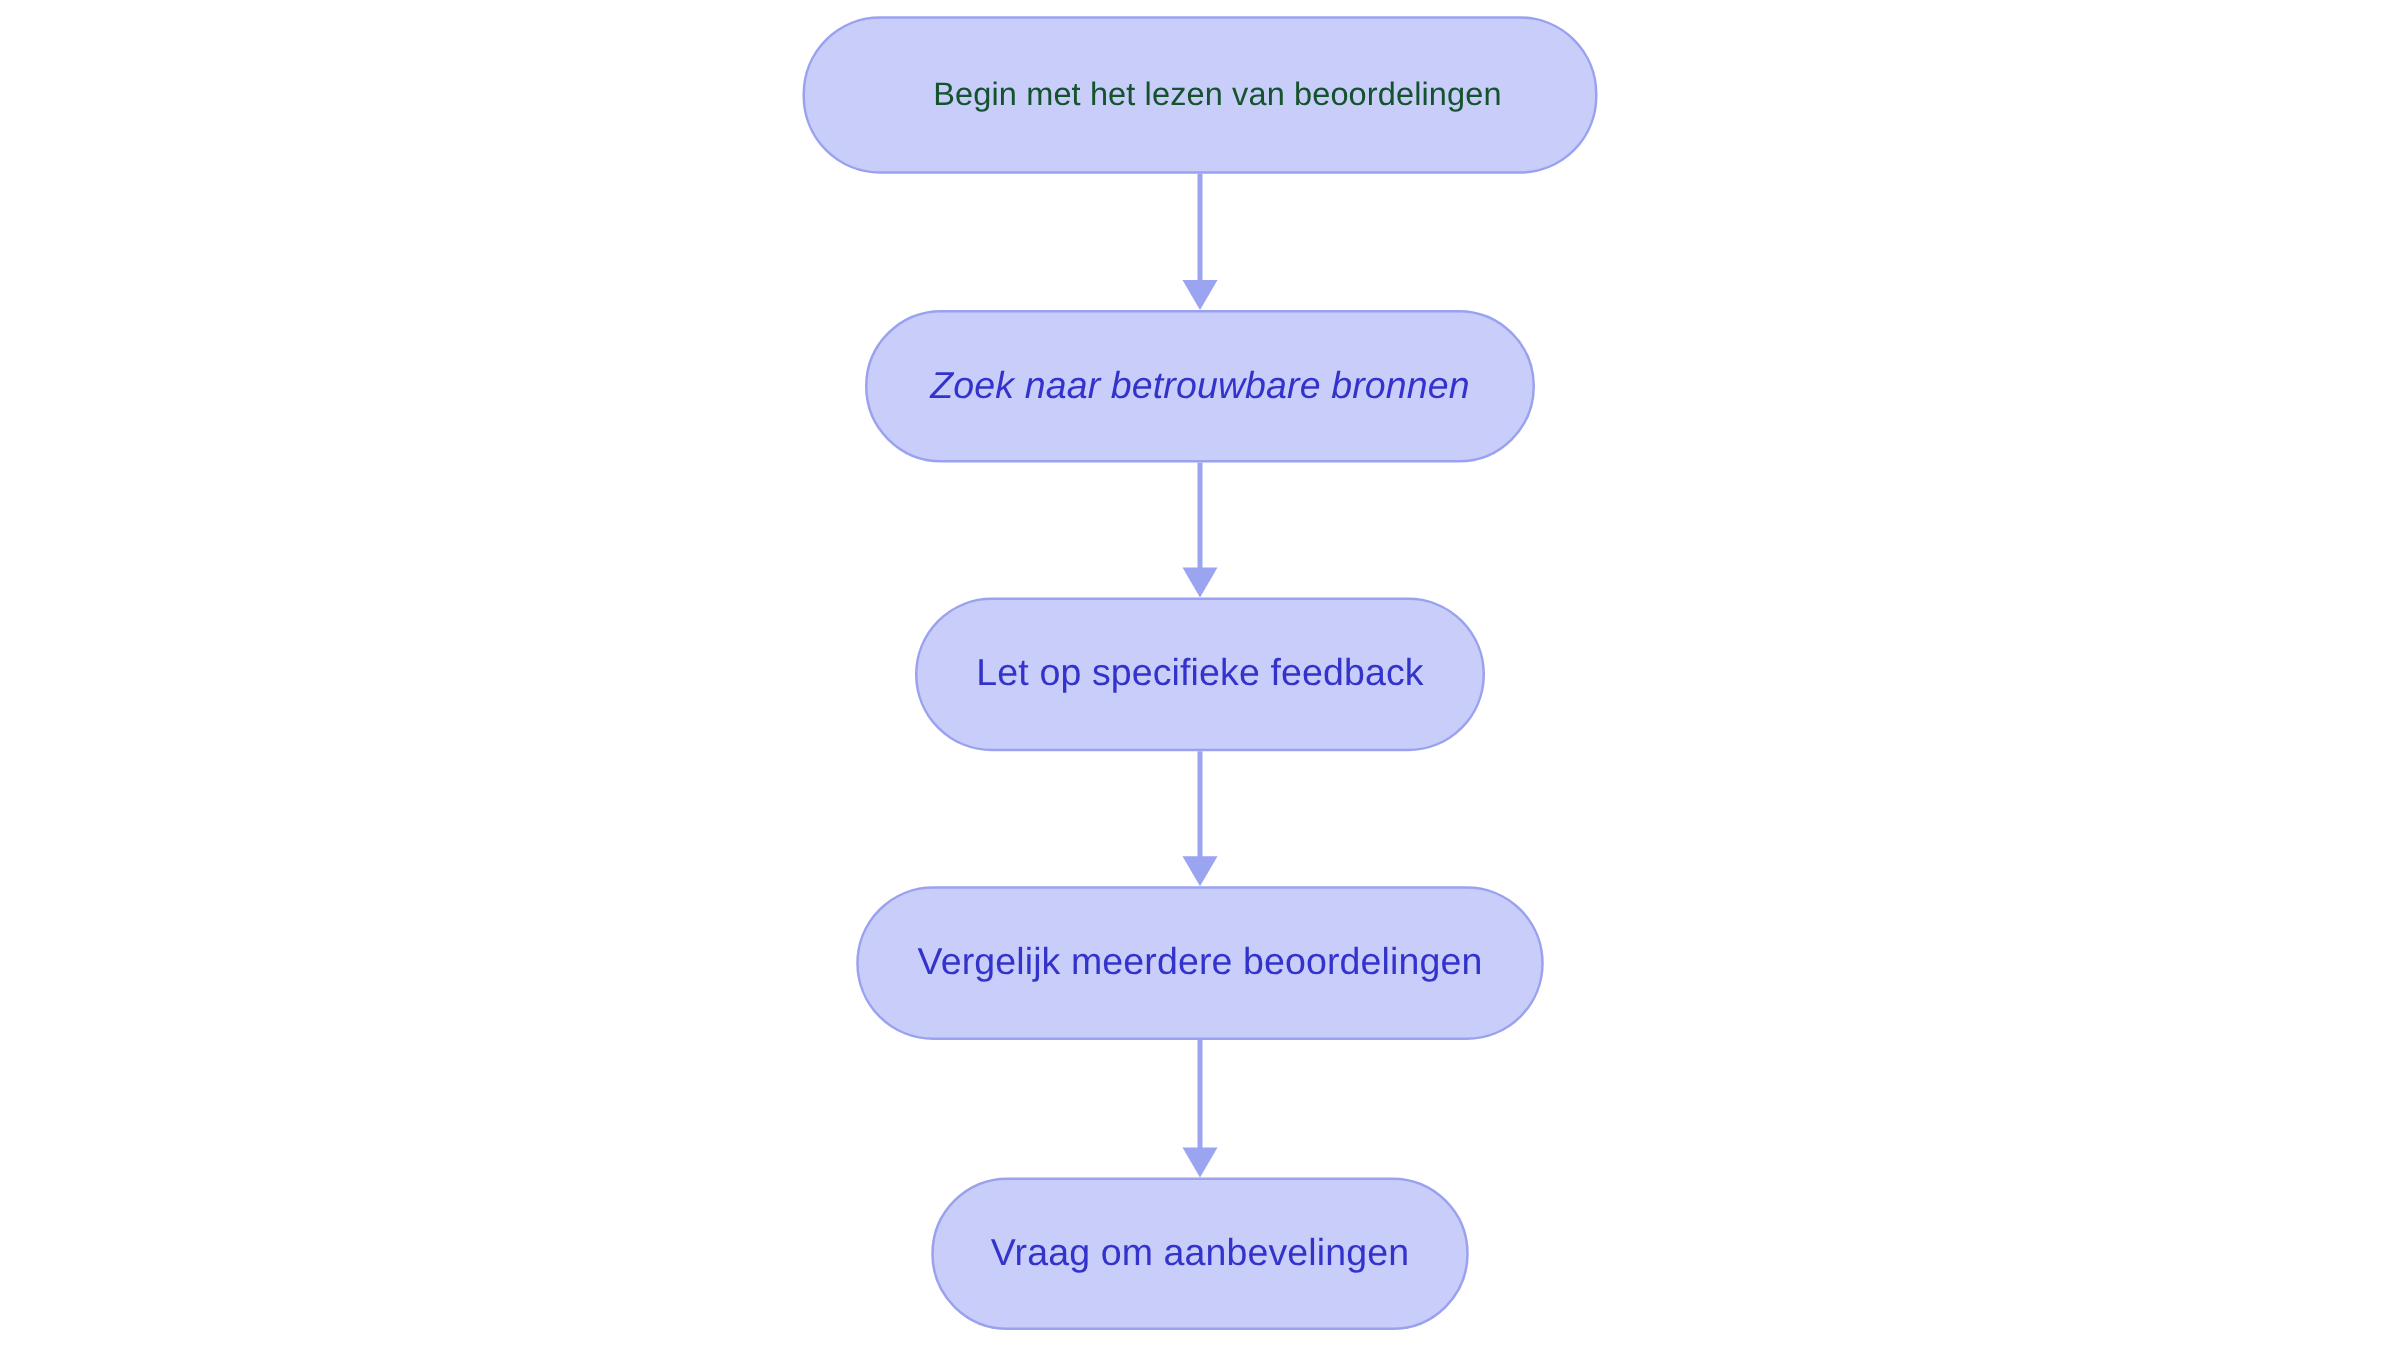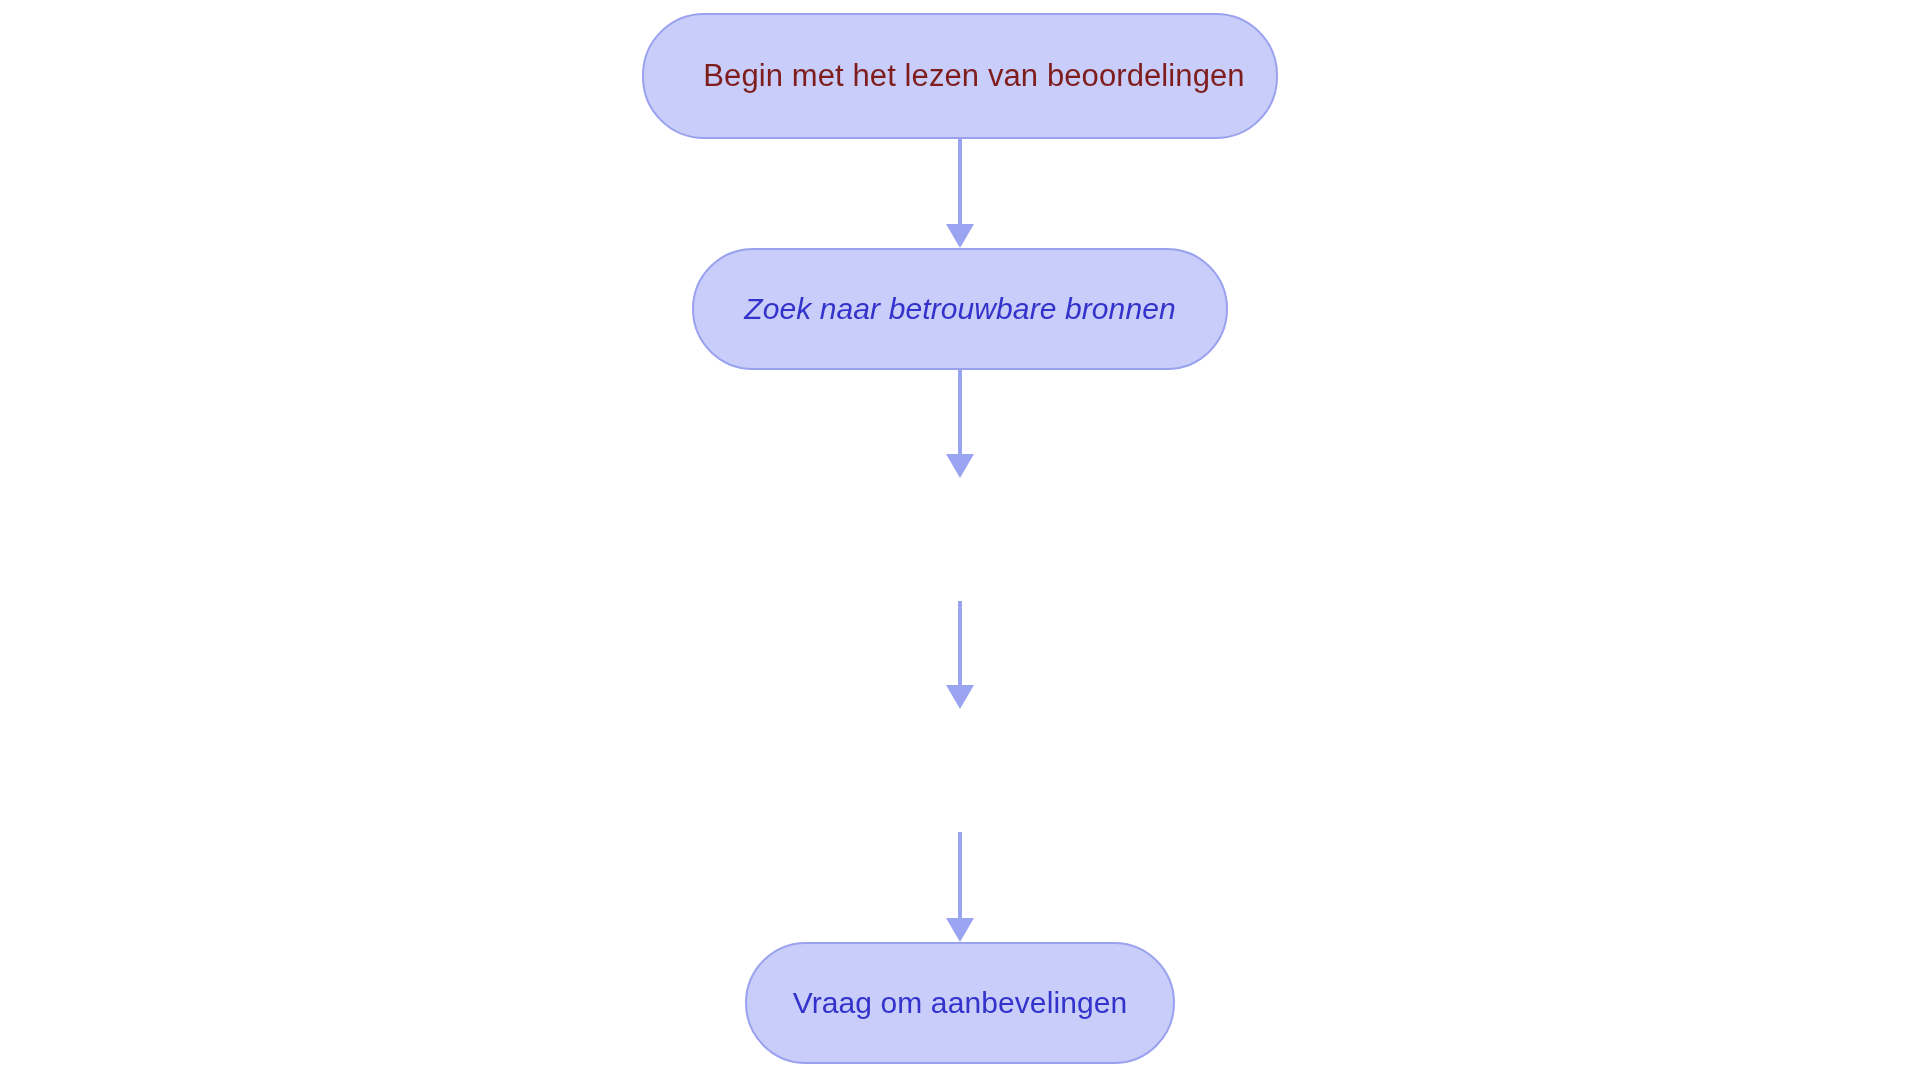--- a/index.html
+++ b/index.html
@@ -66,26 +66,32 @@
         <line x1="960" y1="370" x2="960" y2="456" stroke="#9aa4f0" stroke-width="4"></line>
         <polygon points="946,454 974,454 960,478" fill="#9aa4f0"></polygon>
         <line x1="960" y1="601" x2="960" y2="687" stroke="#9aa4f0" stroke-width="4"></line>
         <polygon points="946,685 974,685 960,709" fill="#9aa4f0"></polygon>
         <line x1="960" y1="832" x2="960" y2="920" stroke="#9aa4f0" stroke-width="4"></line>
         <polygon points="946,918 974,918 960,942" fill="#9aa4f0"></polygon>
       </g>
   </svg>
 
   <div class="node" style="left: 960px; top: 13px; width: 636px; height: 126px; background: rgb(200, 205, 249); border-color: rgb(154, 162, 240); border-width: 2px; border-radius: 62px;">
-    <span class="node-label" style="color: #7f1d1d; font-size: 31px; margin-left: 28px;">Begin met het lezen van beoordelingen</span>
+    <span class="node-label" style="color: #14532d; font-size: 26px; margin-left: 28px;">Begin met het lezen van beoordelingen</span>
   </div>
 
   <div class="node" style="left: 960px; top: 248px; width: 536px; height: 122px; background: rgb(200, 205, 249); border-color: rgb(154, 162, 240); border-width: 2px; border-radius: 61px; font-style: italic;">
     <span class="node-label" style="color: rgb(51, 51, 204); font-size: 30px;">Zoek naar betrouwbare bronnen</span>
   </div>
 
+  <div class="node" style="left: 960px; top: 478px; width: 456px; height: 123px; background: rgb(200, 205, 249); border-color: rgb(154, 162, 240); border-width: 2px; border-radius: 61.5px;">
+    <span class="node-label" style="color: rgb(51, 51, 204); font-size: 30px;">Let op specifieke feedback</span>
+  </div>
 
+  <div class="node" style="left: 960px; top: 709px; width: 550px; height: 123px; background: rgb(200, 205, 249); border-color: rgb(154, 162, 240); border-width: 2px; border-radius: 61.5px;">
+    <span class="node-label" style="color: rgb(51, 51, 204); font-size: 30px;">Vergelijk meerdere beoordelingen</span>
+  </div>
 
   <div class="node" style="left: 960px; top: 942px; width: 430px; height: 122px; background: rgb(200, 205, 249); border-color: rgb(154, 162, 240); border-width: 2px; border-radius: 61px;">
     <span class="node-label" style="color: rgb(51, 51, 204); font-size: 30px;">Vraag om aanbevelingen</span>
   </div>
 
 </div>
 
 </body></html>

